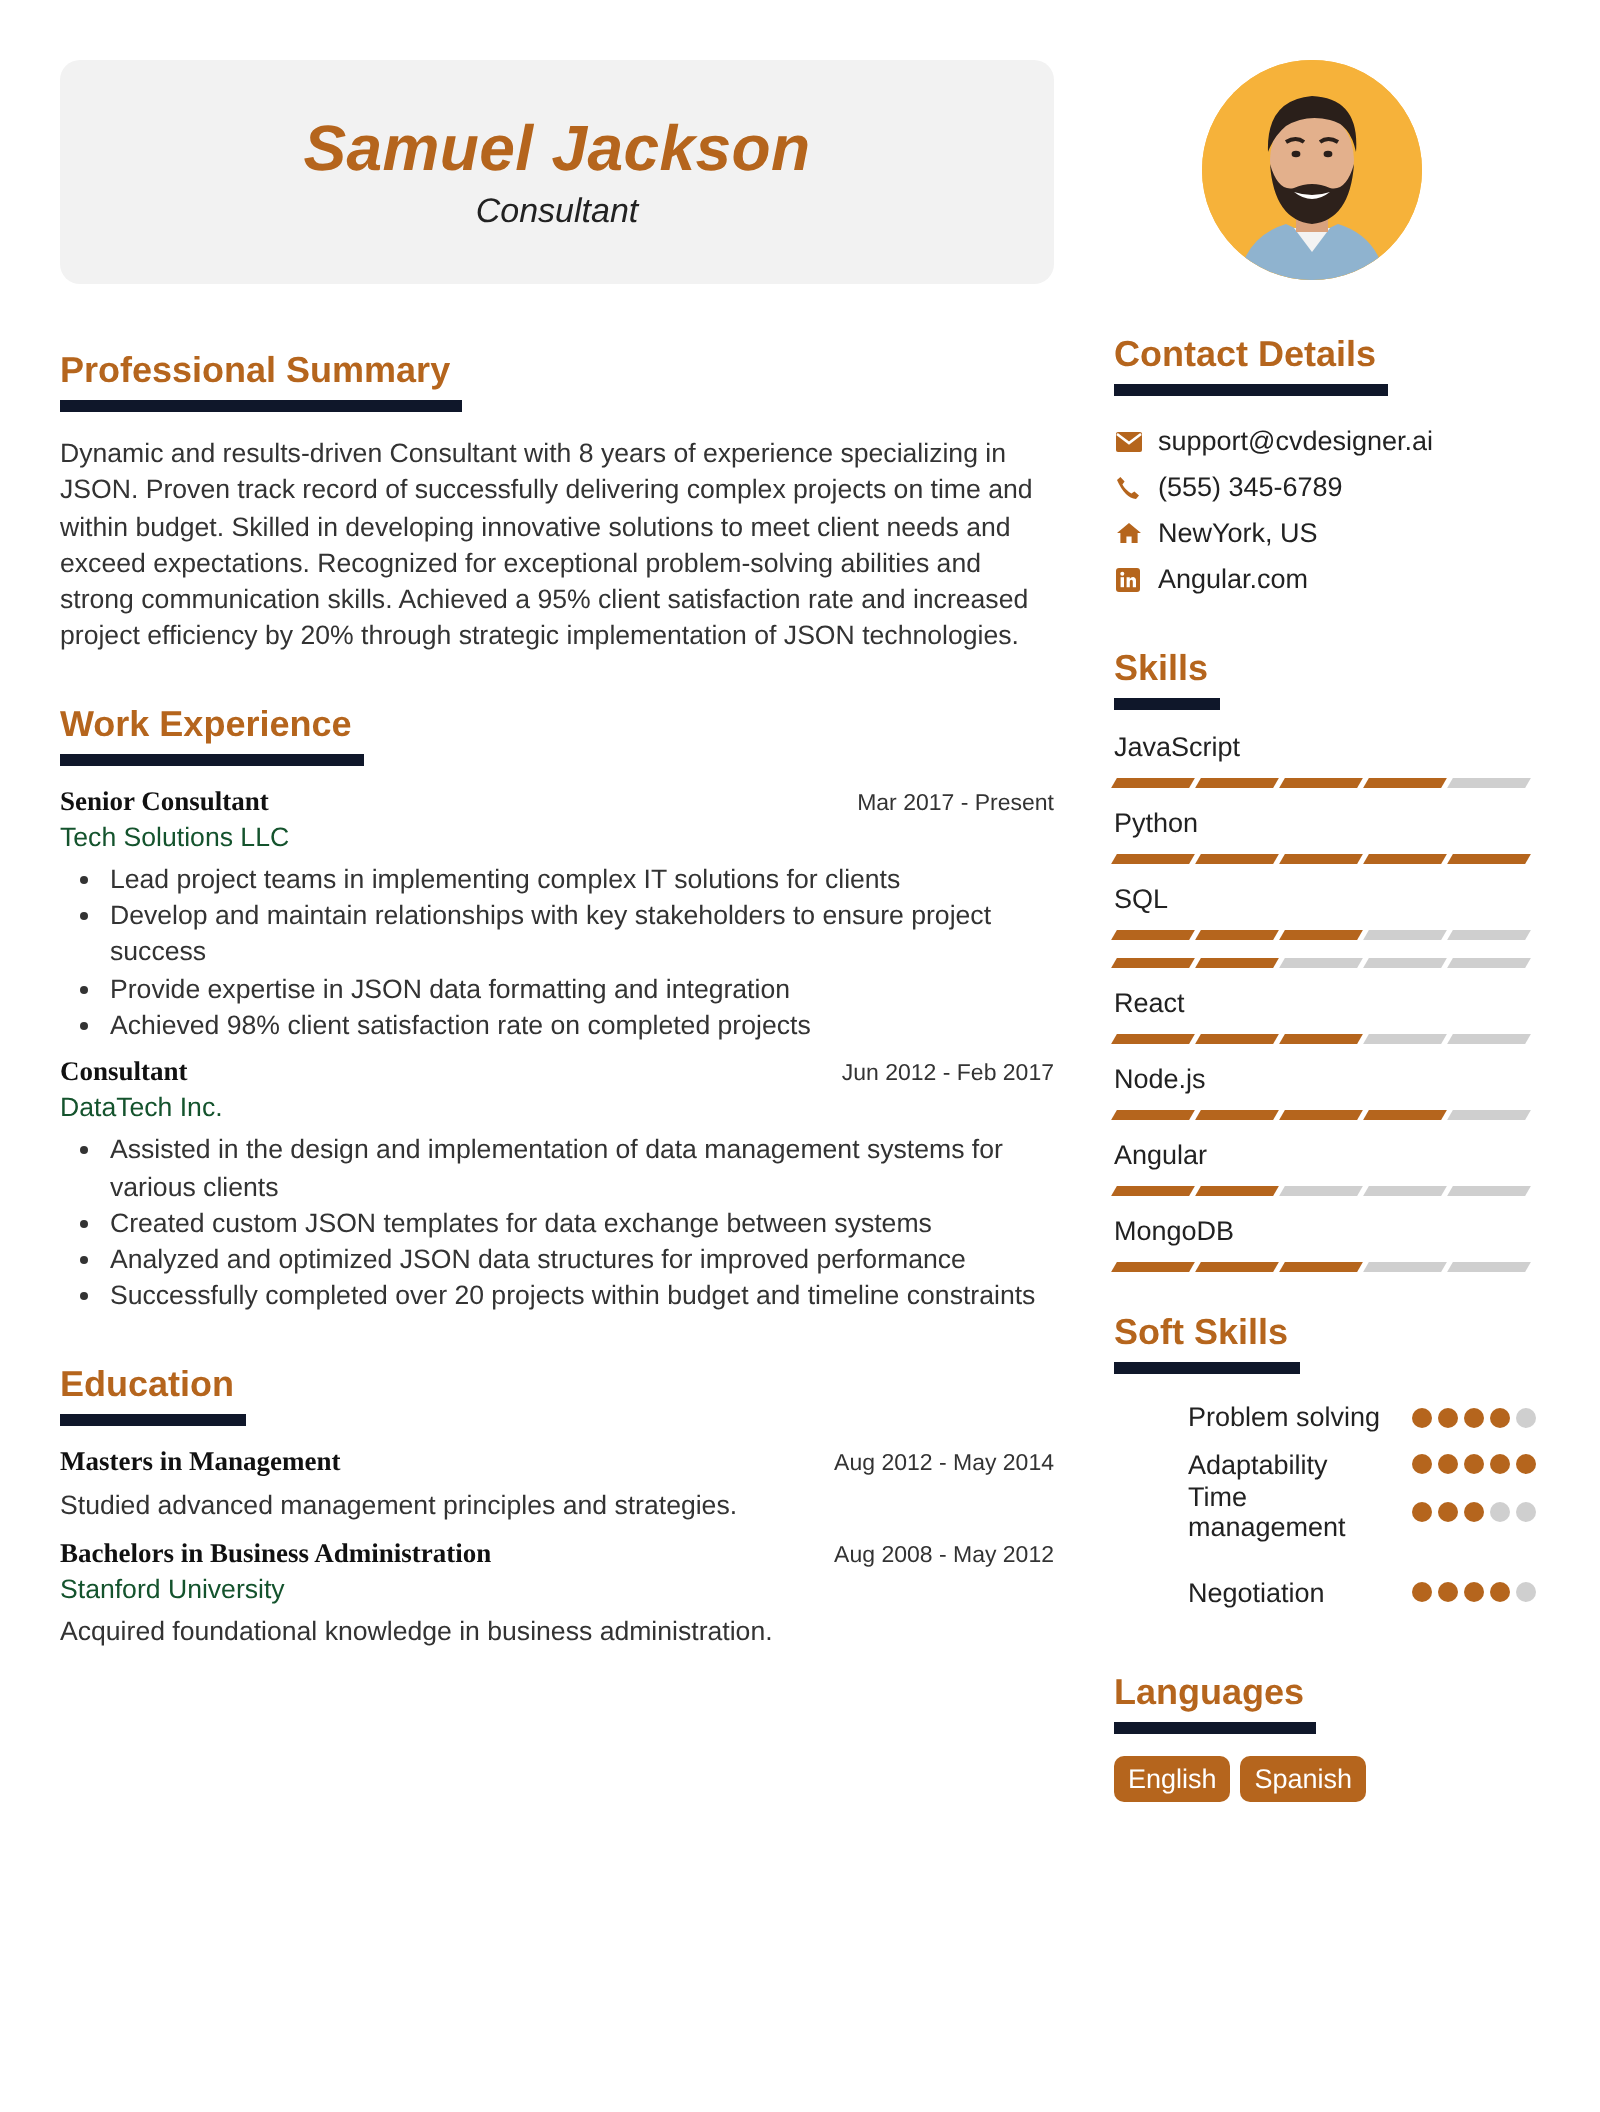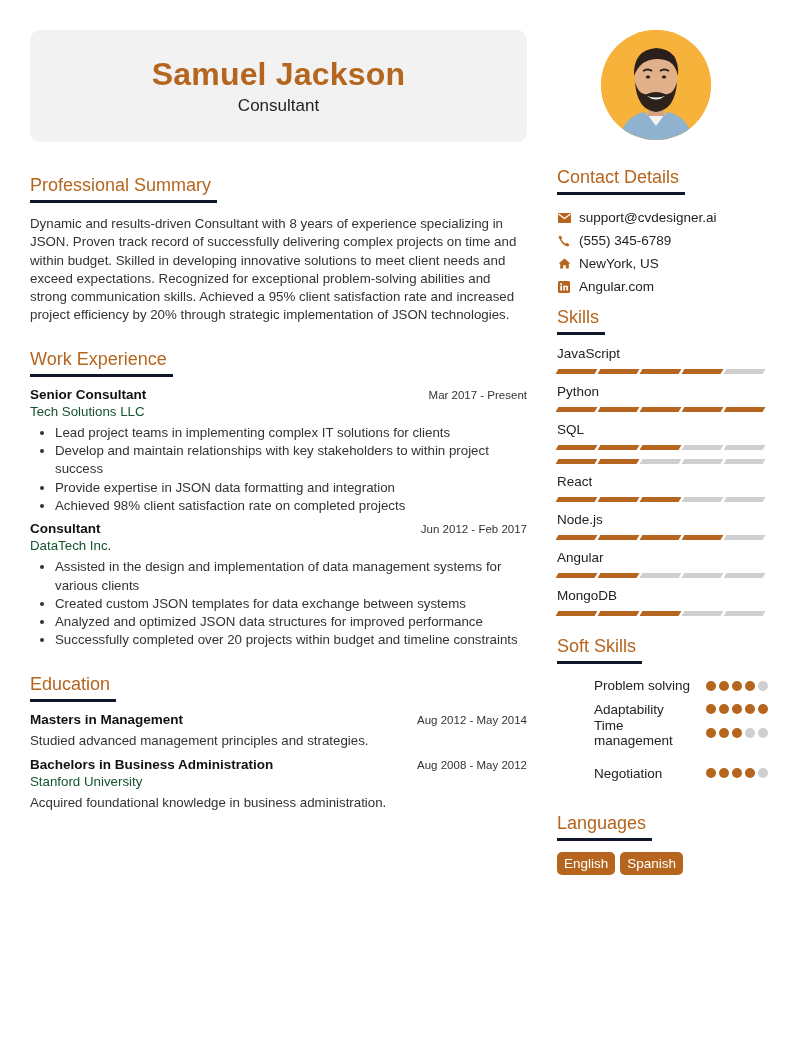--- a/index.html
+++ b/index.html
@@ -4,56 +4,56 @@
 <style>
   * { box-sizing: border-box; margin: 0; padding: 0; }
   html, body { width: 800px; height: 1056px; background: #ffffff; }
   body { font-family: "Liberation Sans", "DejaVu Sans", sans-serif; color: #222; position: relative; overflow: hidden; }
 
   .left { position: absolute; left: 30px; top: 30px; width: 497px; }
   .right { position: absolute; left: 557px; top: 30px; width: 213px; }
 
   .header-box {
     background: #f2f2f2; border-radius: 10px; height: 112px;
-    display: flex; flex-direction: column; align-items: center; justify-content: center;
+    display: flex; flex-direction: column; align-items: center; justify-content: center; font-style: italic;
   }
   .name { color: #b5651d; font-size: 32px; font-weight: bold; line-height: 36px; letter-spacing: 0.2px; }
   .job-title { color: #222; font-size: 17px; margin-top: 4px; }
 
   .photo-wrap { width: 110px; height: 110px; border-radius: 50%; margin-left: 44px; margin-top: 0px; overflow: hidden; background: #f6b23a; position: relative; }
 
   .section-title {
-    color: #b5651d; font-size: 18px; font-weight: normal; display: inline-block;
-    padding-bottom: 4px; border-bottom: 3px solid #0f172a; padding-right: 6px;
+    color: #b5651d; font-size: 18px; font-weight: bold; display: inline-block;
+    padding-bottom: 4px; border-bottom: 6px solid #0f172a; padding-right: 6px;
   }
 
   .summary-section { margin-top: 33px; }
   .summary-text { font-size: 13.3px; line-height: 18.3px; color: #333; margin-top: 12px; }
 
   .work-section { margin-top: 24px; }
   .job { margin-top: 10px; }
   .job + .job { margin-top: 6px; }
   .row { display: flex; justify-content: space-between; align-items: baseline; }
-  .role { font-size: 13.5px; font-weight: bold; color: #111; }
+  .role { font-size: 13.5px; font-weight: bold; color: #111; font-family: Liberation Serif, serif; }
   .date { font-size: 11.5px; color: #333; }
   .company { font-size: 13.3px; color: #14532d; margin-top: 2px; }
   ul.bullets { margin-top: 5px; padding-left: 25px; }
   ul.bullets li { font-size: 13.3px; line-height: 18.3px; color: #333; }
 
   .edu-section { margin-top: 24px; }
   .edu { margin-top: 10px; }
   .edu + .edu { margin-top: 9px; }
   .edu-desc { font-size: 13.3px; color: #333; margin-top: 6px; }
 
   .contact-section { margin-top: 27px; }
   .contact-list { margin-top: 11px; }
   .contact-item { display: flex; align-items: center; height: 23px; font-size: 13.5px; color: #222; }
   .contact-icon { width: 14px; height: 14px; margin-right: 8px; display: inline-flex; align-items: center; justify-content: center; }
 
-  .skills-section { margin-top: 9px; }
+  .skills-section { margin-top: 23px; }
   .skill { margin-top: 0; }
   .skills-list { margin-top: 10px; }
   .skill-name { font-size: 13.5px; color: #222; height: 18px; line-height: 18px; }
   .skill-bar { display: flex; gap: 3px; height: 5px; margin-top: 6px; margin-bottom: 9px; }
   .seg { width: 39px; height: 5px; transform: skewX(-30deg); background: #cfcfcf; }
   .seg.on { background: #b5651d; }
 
   .soft-section { margin-top: 20px; }
   .soft-list { margin-top: 10px; }
   .soft-item { display: flex; justify-content: space-between; align-items: center; height: 23.5px; font-size: 13.5px; color: #222; margin-left: 37px; }
@@ -84,21 +84,21 @@
     <div class="section-title">Work Experience</div>
 
     <div class="job">
       <div class="row">
         <span class="role">Senior Consultant</span>
         <span class="date">Mar 2017 - Present</span>
       </div>
       <div class="company">Tech Solutions LLC</div>
       <ul class="bullets">
         <li>Lead project teams in implementing complex IT solutions for clients</li>
-        <li>Develop and maintain relationships with key stakeholders to within project success</li>
+        <li>Develop and maintain relationships with key stakeholders to ensure project success</li>
         <li>Provide expertise in JSON data formatting and integration</li>
         <li>Achieved 98% client satisfaction rate on completed projects</li>
       </ul>
     </div>
 
     <div class="job">
       <div class="row">
         <span class="role">Consultant</span>
         <span class="date">Jun 2012 - Feb 2017</span>
       </div>

